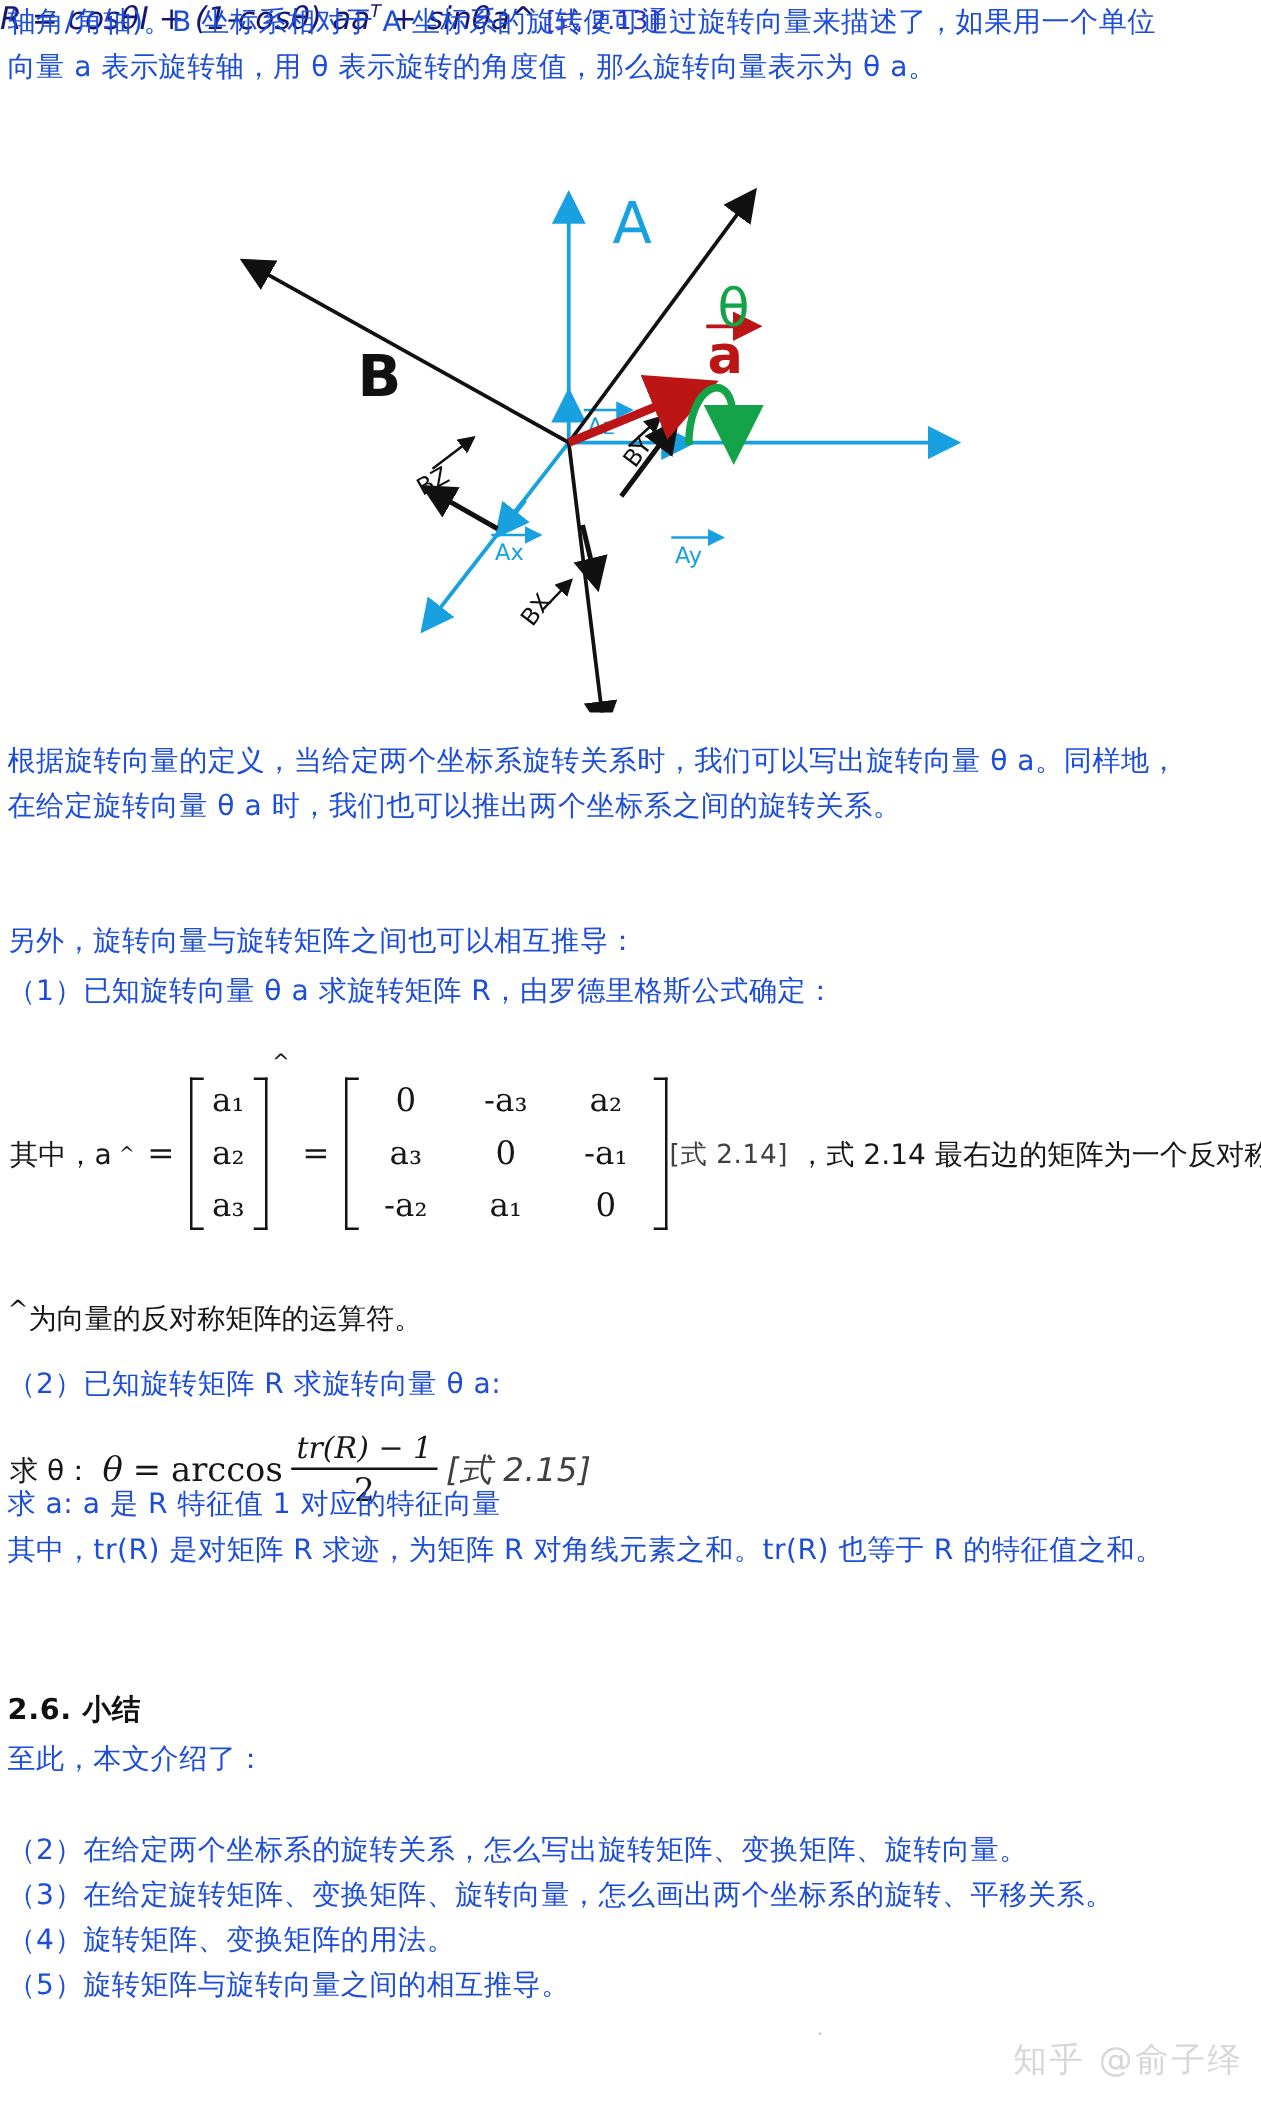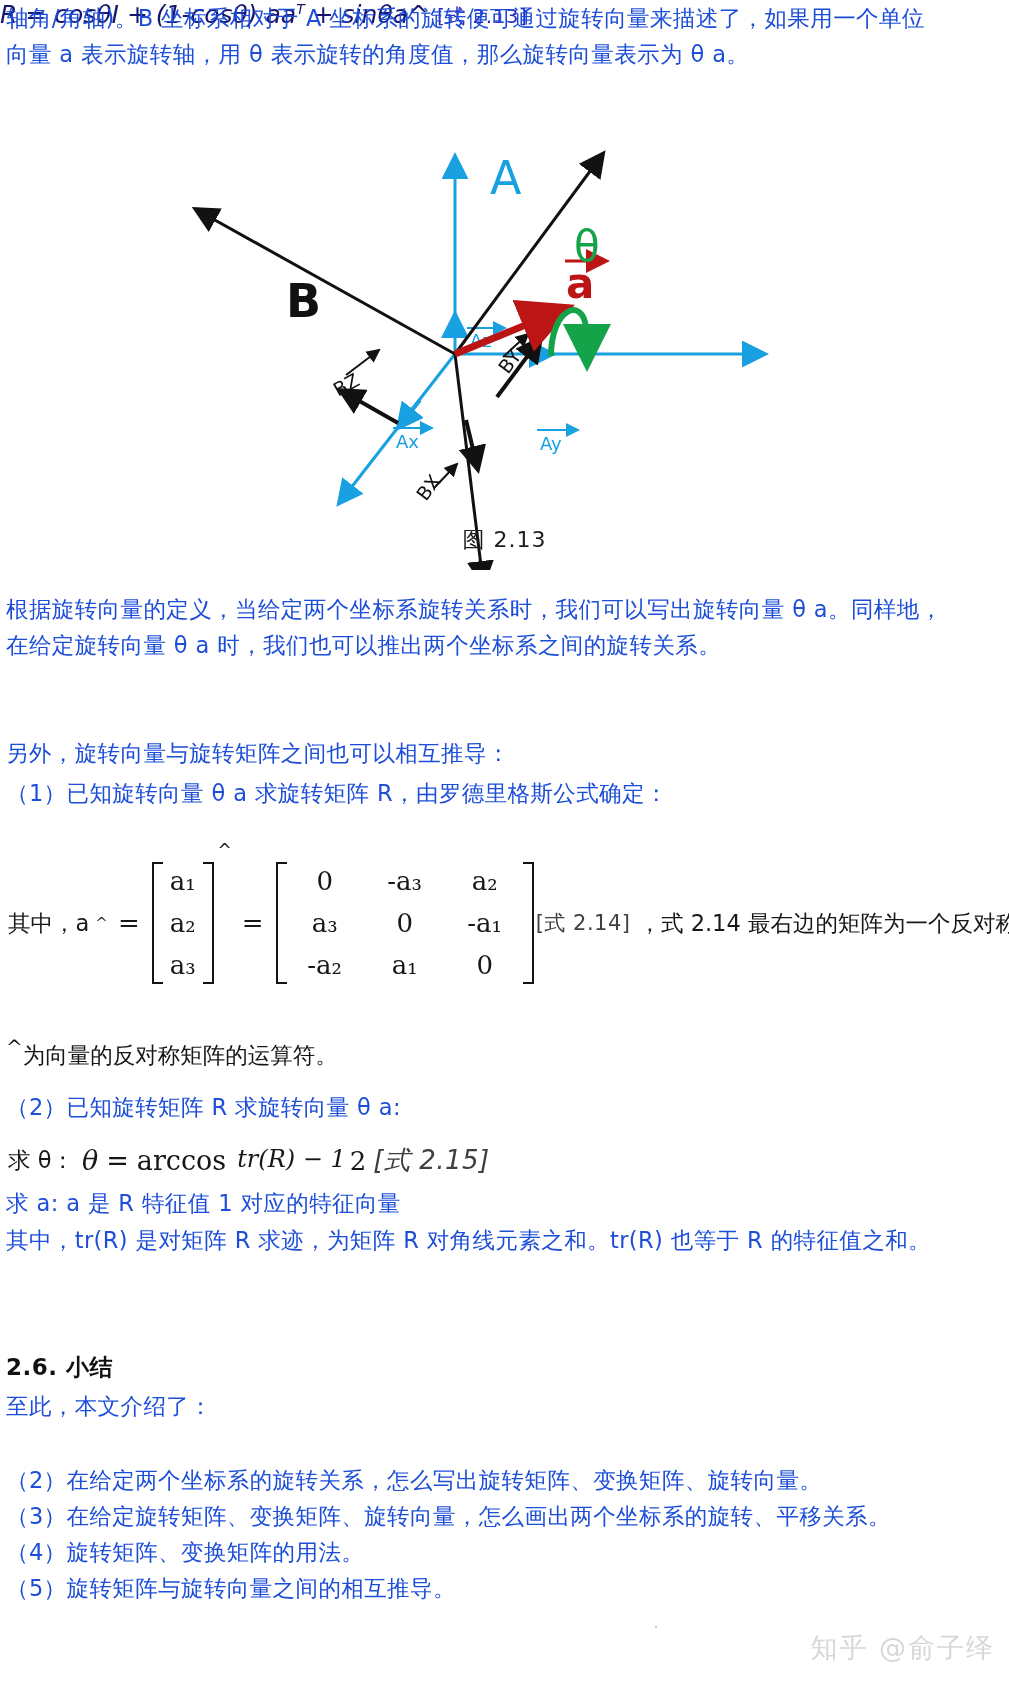--- a/index.html
+++ b/index.html
@@ -176,20 +176,21 @@
     font-style: italic;
     font-size: 27px;
   }
   .serif-rm {
     font-family: "DejaVu Serif", "Liberation Serif", serif;
     font-style: normal;
     font-size: 27px;
   }
   .frac {
     display: inline-flex;
+    flex-direction: column;
     align-items: center;
     margin: 14px 7px;
     vertical-align: middle;
   }
   .frac .num {
     font-family: "DejaVu Serif", "Liberation Serif", serif;
     font-style: italic;
     font-size: 24px;
     padding: 0 4px 2px 4px;
   }
@@ -339,21 +340,20 @@
         <text x="566" y="228" font-size="42" fill="#bb1516" font-weight="bold">a</text>
       </g>
 
       <g>
         <path d="M 551 286 C 551 238, 583 226, 586 258 C 589 280, 587 288, 587 290" fill="none" stroke="#15a349" stroke-width="6" marker-end="url(#arrG)"></path>
         <text x="574" y="191" font-size="42" fill="#15a349">θ</text>
       </g>
     </svg>
   </div>
 
-  <div class="figure-caption">图 2.13</div>
 
   <div class="para" style="left:6px; top:591px;">
     <span class="ln" style="display:block;">根据旋转向量的定义，当给定两个坐标系旋转关系时，我们可以写出旋转向量 θ a。同样地，</span>
     <span class="ln" style="display:block;">在给定旋转向量 θ a 时，我们也可以推出两个坐标系之间的旋转关系。</span>
   </div>
 
   <div class="para" style="left:6px; top:735px;">
     <span>另外，旋转向量与旋转矩阵之间也可以相互推导：</span>
   </div>
 

